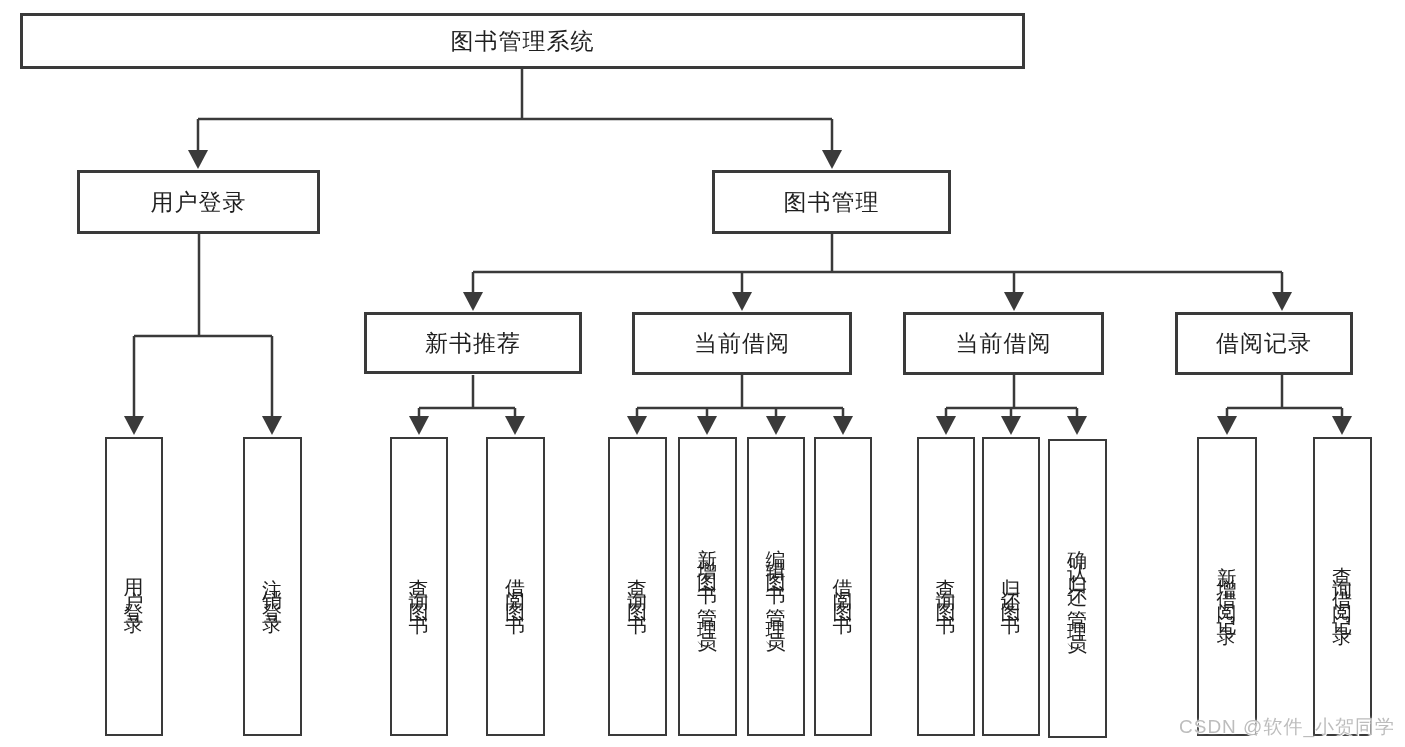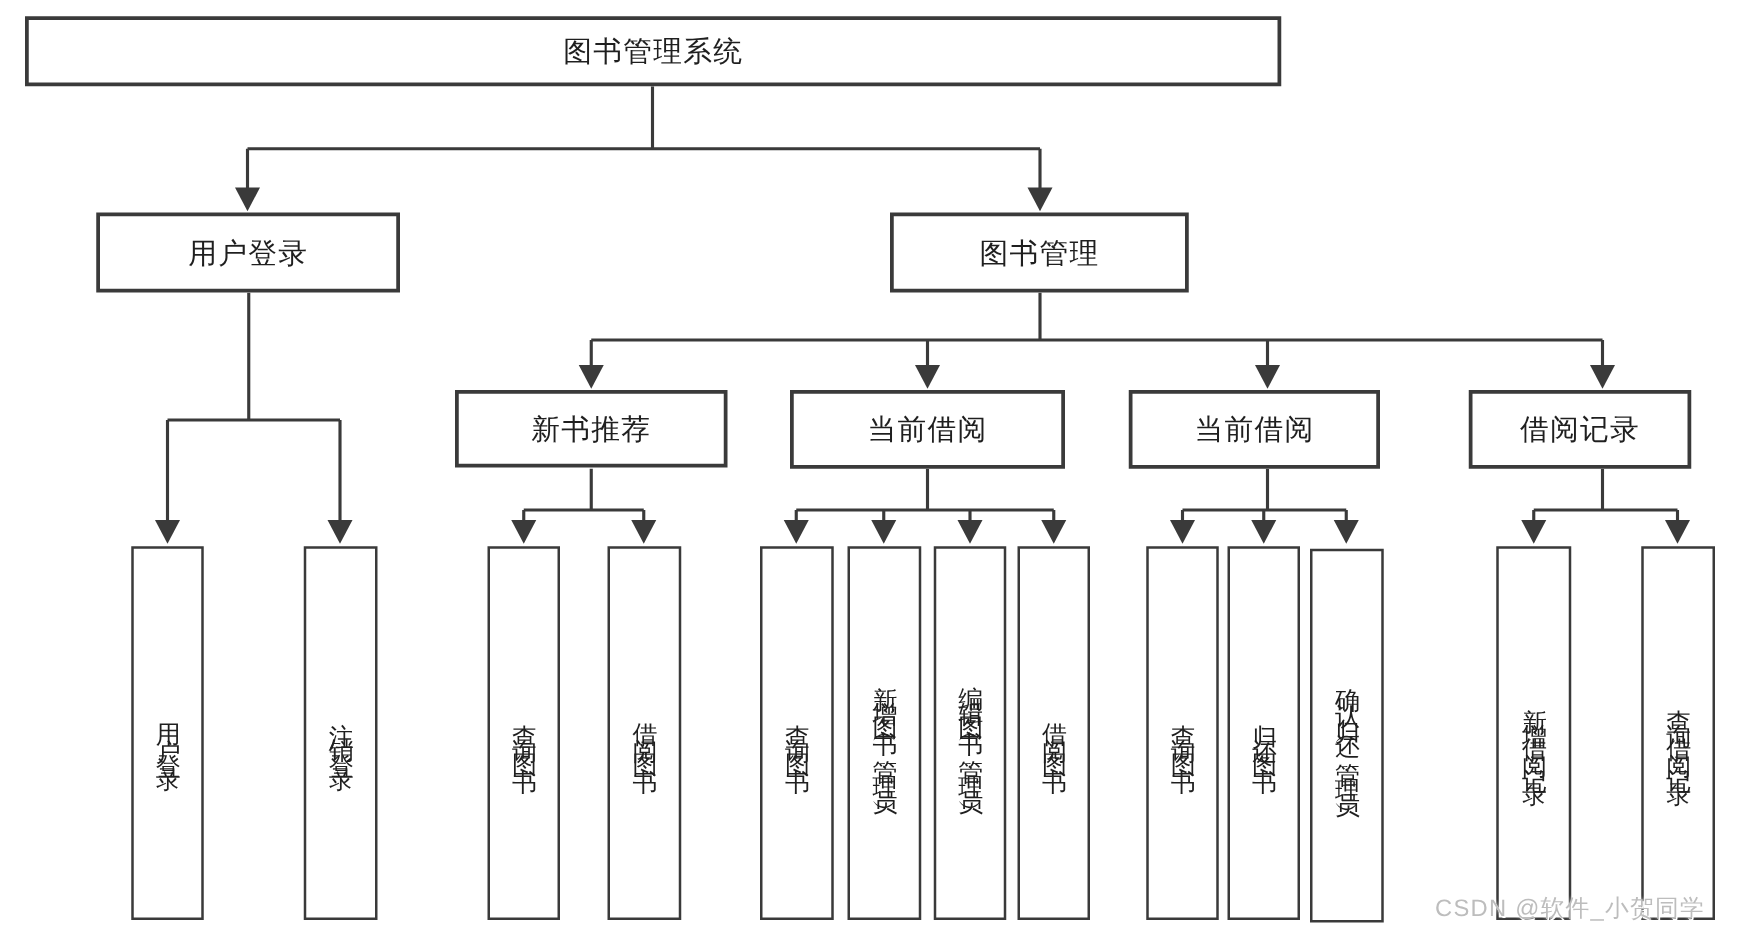--- a/index.html
+++ b/index.html
@@ -37,21 +37,21 @@
   }
   .vbox span{
     writing-mode:vertical-rl;
     text-orientation:mixed;
     letter-spacing:12px;
     line-height:1;
     white-space:nowrap;
   }
   .watermark{
     position:absolute;
-    left:1148px;top:714px;
+    left:1179px;top:714px;
     font-size:19px;
     letter-spacing:1px;
     color:var(--wm);
     text-shadow:0 0 3px #ffffff, 1px 1px 0 #ffffff;
     z-index:5;
     white-space:nowrap;
   }
 </style>
 </head>
 <body>

